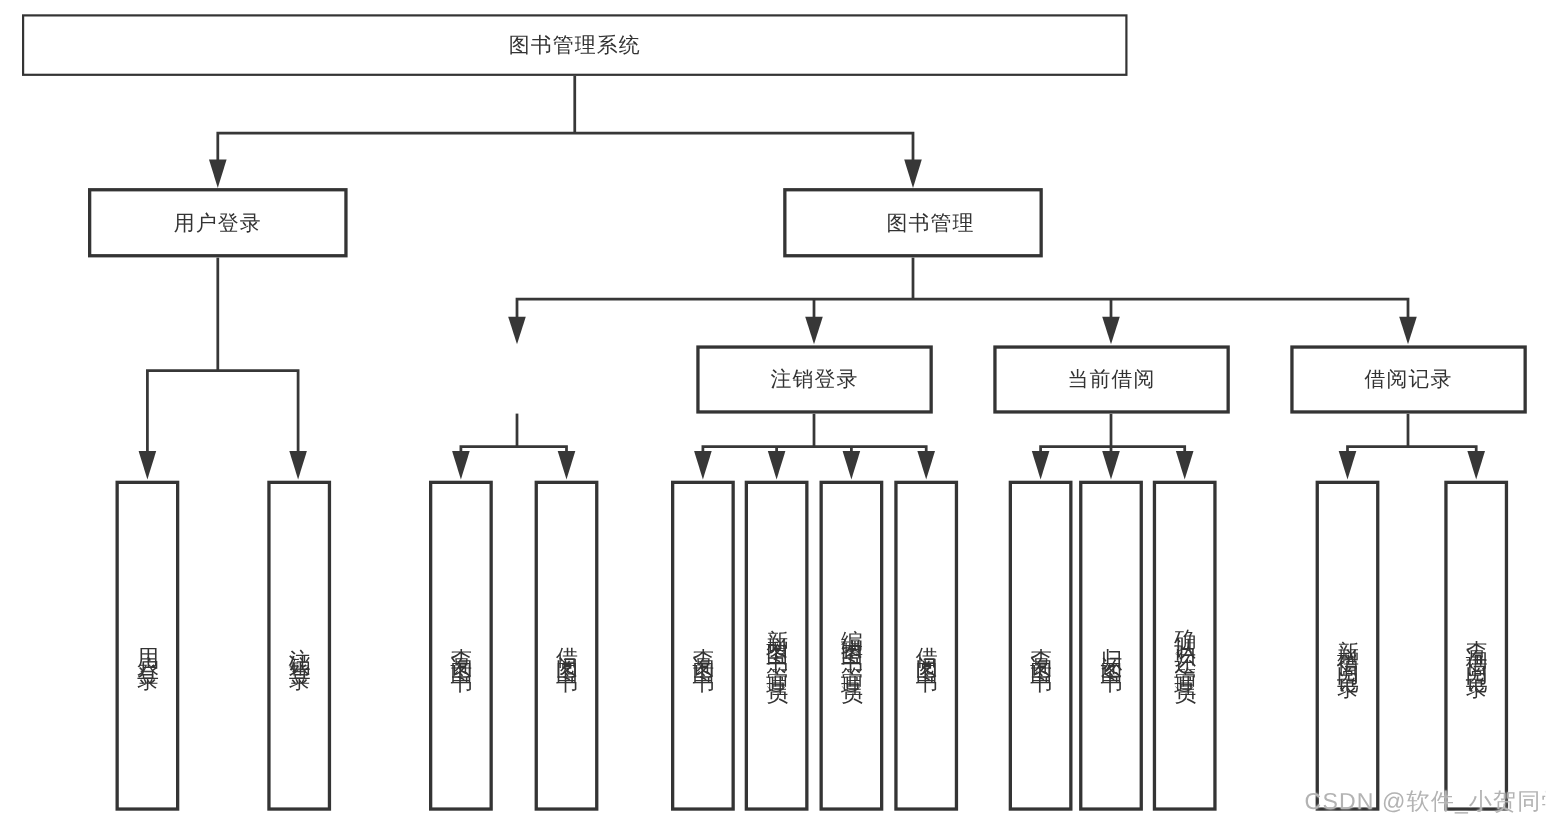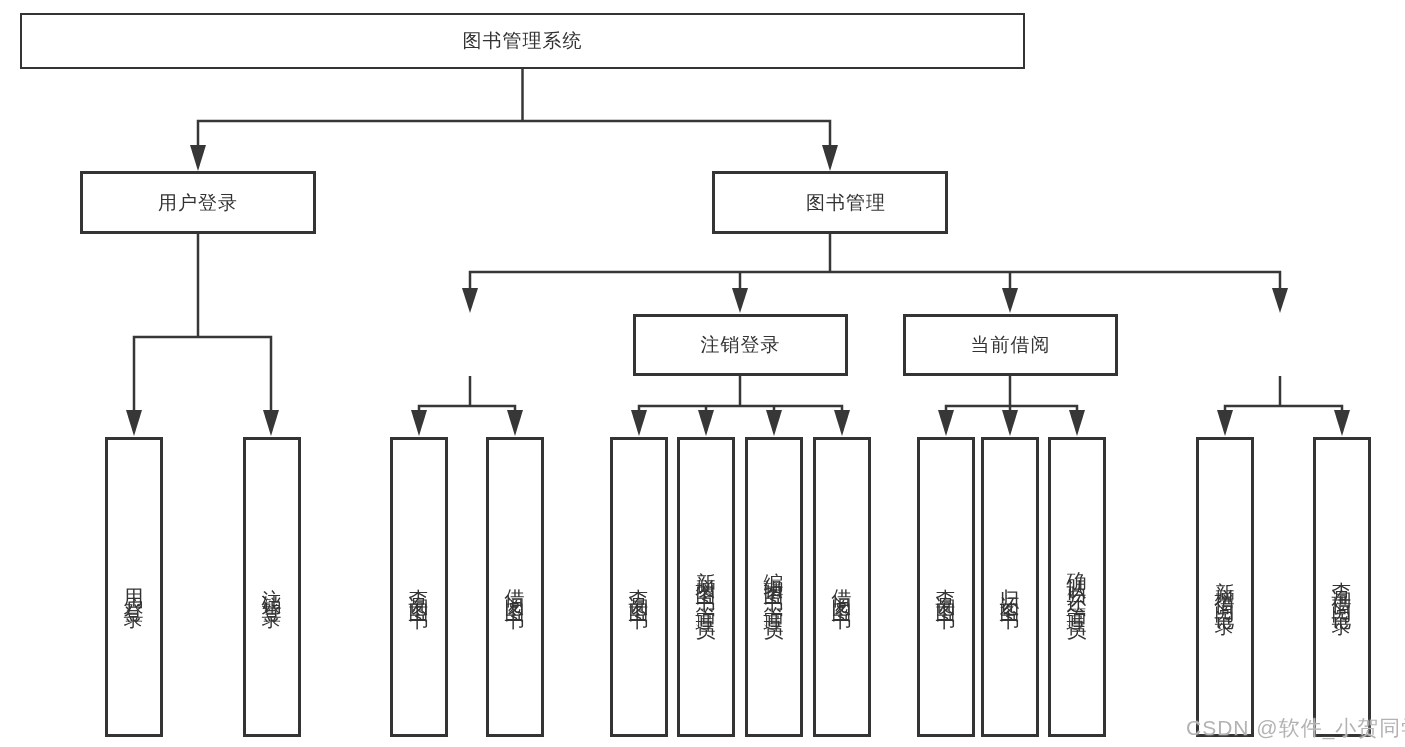--- a/index.html
+++ b/index.html
@@ -126,20 +126,21 @@
     </g>
   </svg>
 
   <div class="node root" style="left:20px; top:13px; width:1005px; height:56px;">图书管理系统</div>
 
   <div class="node hbox" style="left:80px; top:171px; width:236px; height:63px;">用户登录</div>
   <div class="node hbox" style="left:712px; top:171px; width:236px; height:63px;padding-left:32px;">图书管理</div>
 
   <div class="node hbox" style="left:633px; top:314px; width:215px; height:62px;">注销登录</div>
   <div class="node hbox" style="left:903px; top:314px; width:215px; height:62px;">当前借阅</div>
+  <div class="node hbox" style="left:1173px; top:314px; width:215px; height:62px;">借阅记录</div>
 
   <div class="node vbox" style="left:105px; top:437px; width:58px; height:300px;">用户登录</div>
   <div class="node vbox" style="left:243px; top:437px; width:58px; height:300px;">注销登录</div>
 
   <div class="node vbox" style="left:390px; top:437px; width:58px; height:300px;">查询图书</div>
   <div class="node vbox" style="left:486px; top:437px; width:58px; height:300px;">借阅图书</div>
 
   <div class="node vbox" style="left:610px; top:437px; width:58px; height:300px;">查询图书</div>
   <div class="node vbox" style="left:677px; top:437px; width:58px; height:300px;">新增图书（管理员）</div>
   <div class="node vbox" style="left:745px; top:437px; width:58px; height:300px;">编辑图书（管理员）</div>

